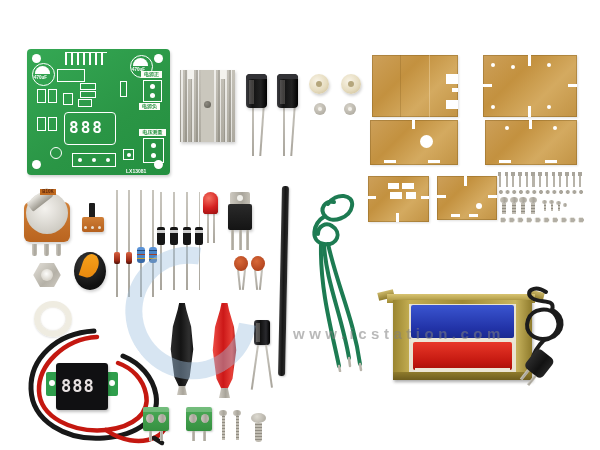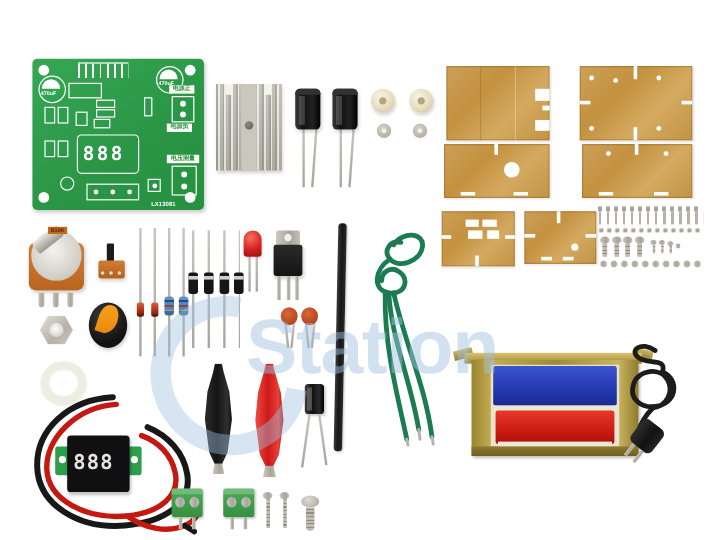--- a/index.html
+++ b/index.html
@@ -389,15 +389,15 @@
       <path d="M32,58 C26,64 22,70 20,78"></path>
     </g>
   </svg>
   <div class="a" style="left:524px;top:350px;width:22px;height:38px;transform:rotate(38deg);">
     <div class="a" style="left:0;top:0;width:22px;height:24px;background:linear-gradient(90deg,#2c2c2c,#121212 60%,#242424);border-radius:5px;"></div>
     <div class="a met" style="left:5px;top:24px;width:3px;height:12px;"></div>
     <div class="a met" style="left:14px;top:24px;width:3px;height:12px;"></div>
   </div>
 
   <div class="a c" style="left:126px;top:246px;width:96px;height:100px;border:17px solid rgba(160,193,224,.42);border-right-color:transparent;transform:rotate(-35deg);z-index:15;pointer-events:none;"></div>
-  <div class="a" style="left:205px;top:252px;z-index:15;font-size:64px;font-weight:bold;color:rgba(158,192,222,.48);letter-spacing:-1px;pointer-events:none;">Station</div>
+  <div class="a" style="left:293px;top:325px;z-index:16;font-size:15px;font-weight:bold;color:rgba(128,128,128,.55);letter-spacing:4.5px;pointer-events:none;">www.icstation.com</div>
 
 </div>
 
 </body></html>

